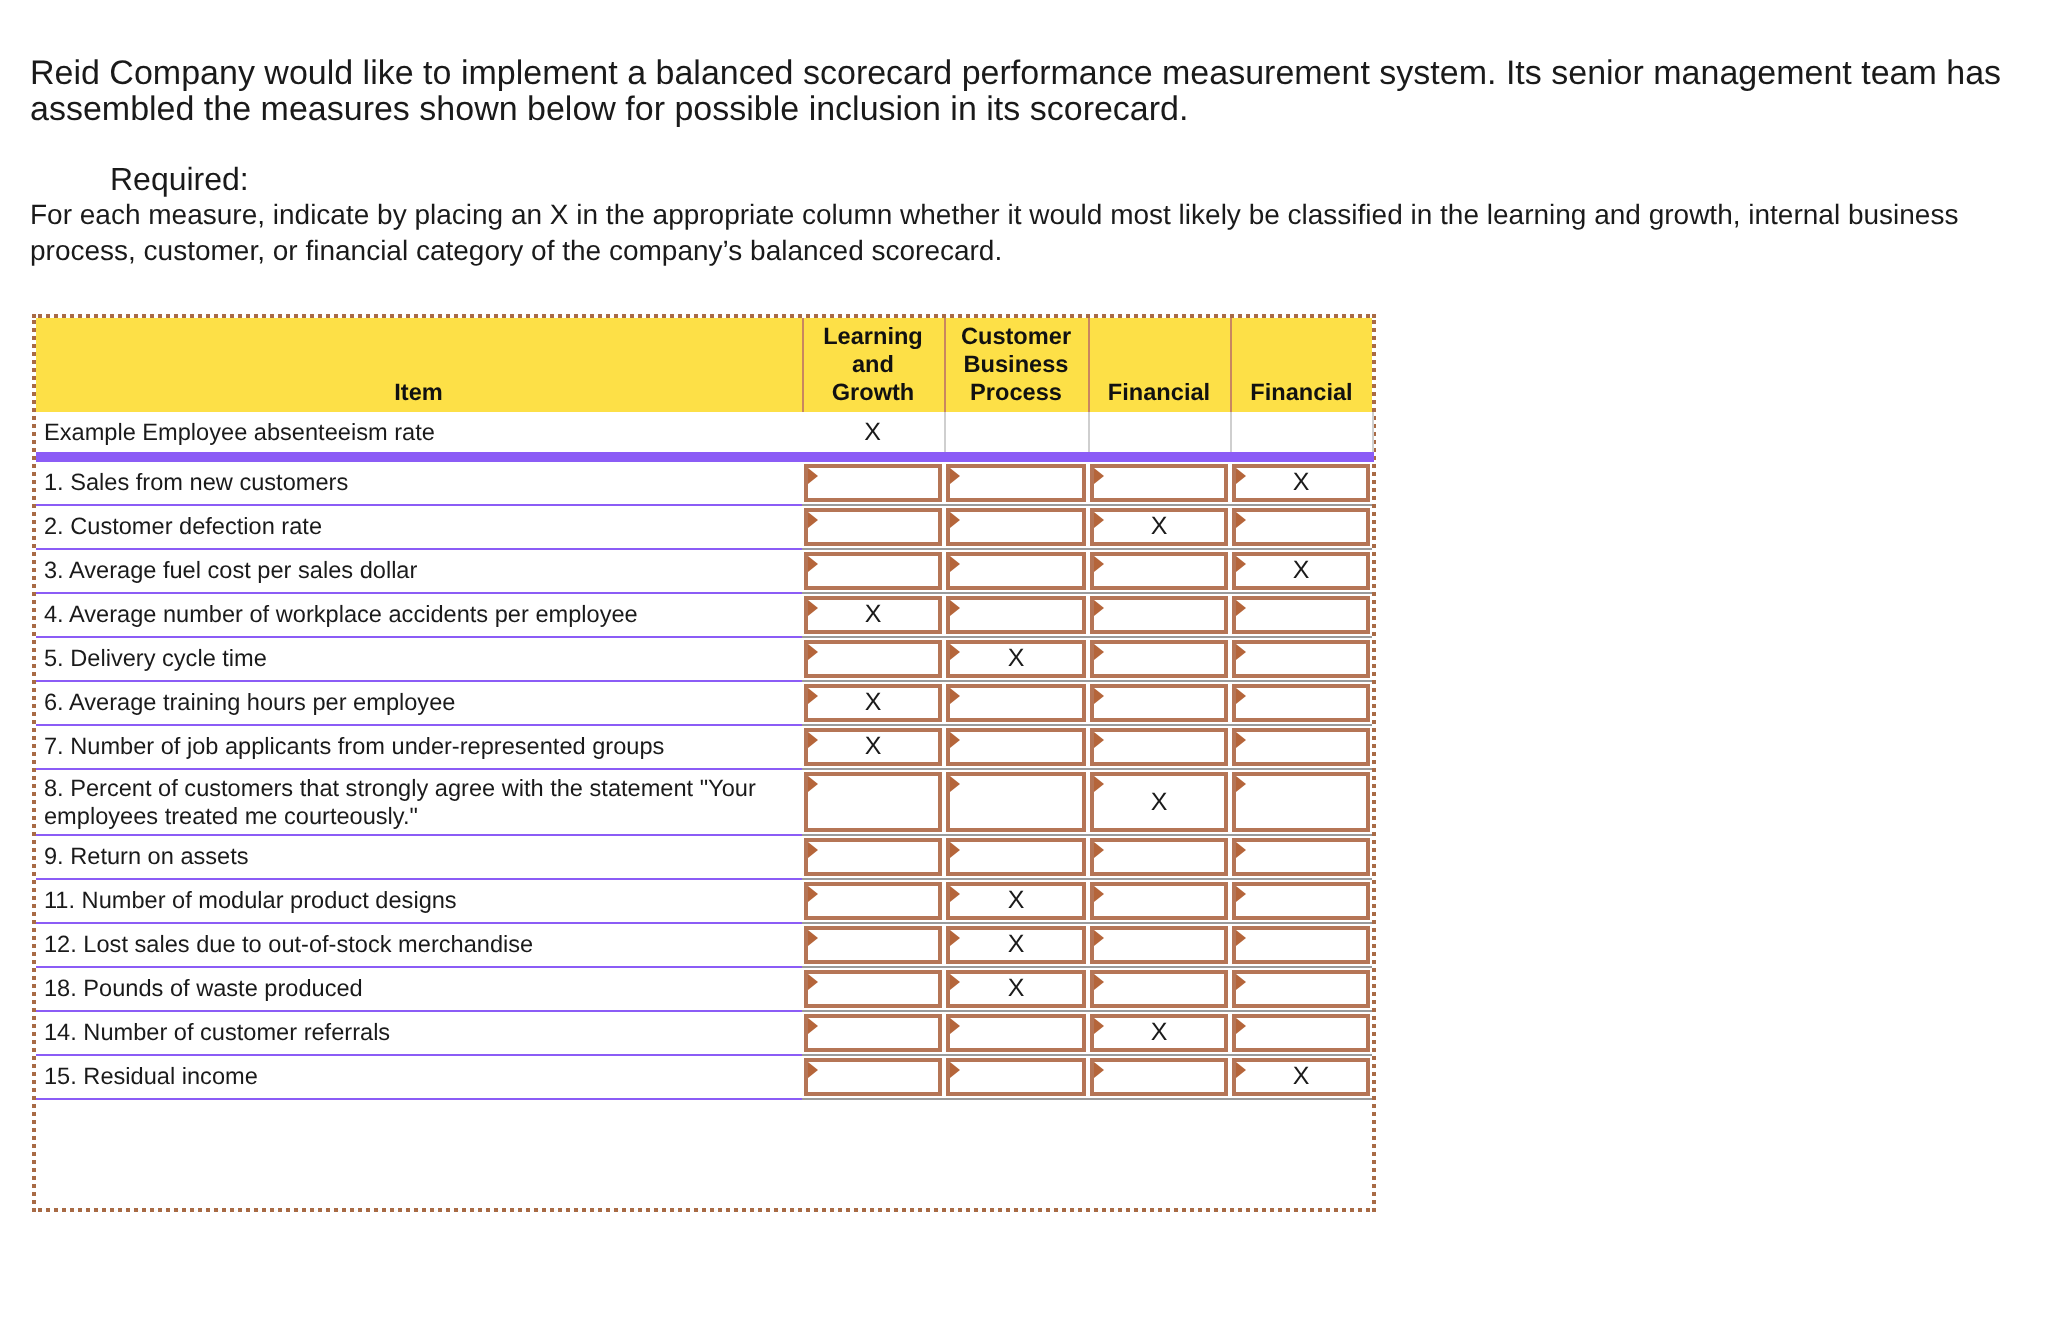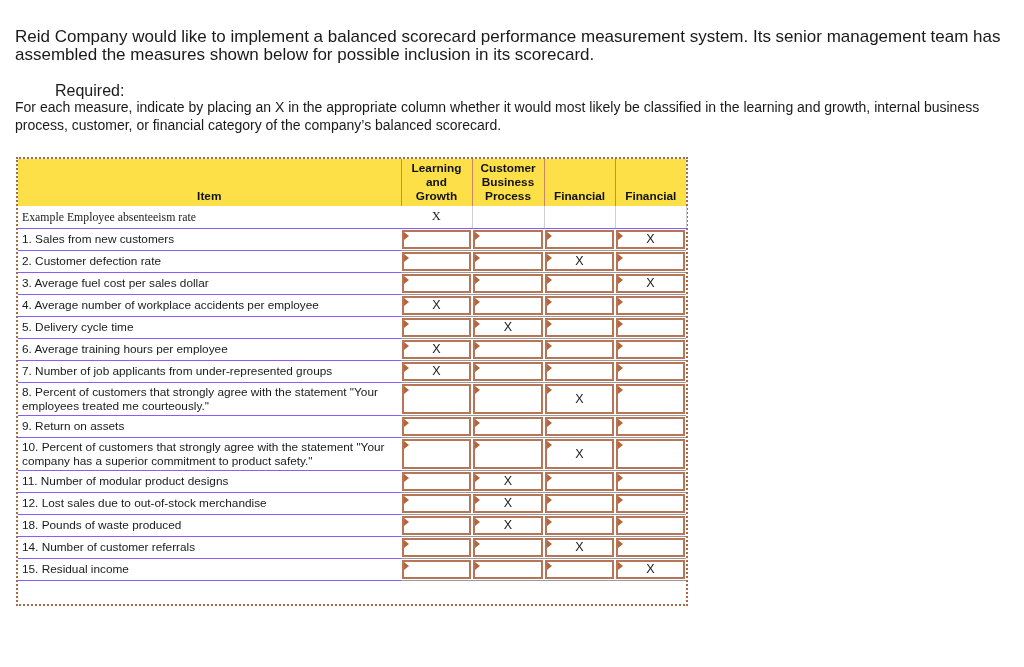--- a/index.html
+++ b/index.html
@@ -34,21 +34,21 @@
     vertical-align: bottom; padding: 2px 2px 3px 2px; text-align: center;
     border-right: 1px solid #c9875f; line-height: 14px; height: 46px;
     box-sizing: border-box;
   }
   th:last-child { border-right: none; }
   td.item {
     padding: 2px 4px; border-bottom: 1px solid #8b5cf6; line-height: 14px;
     height: 22px; box-sizing: border-box; vertical-align: middle;
   }
   tr.tall td.item { height: 32px; }
-  tr.example td { border-bottom: 1px solid #8b5cf6; font-family: Liberation Serif, serif; }
+  tr.example td { border-bottom: 5px solid #8b5cf6; }
   td.cell {
     padding: 1px 1px; border-bottom: 1px solid #9a9a9a; position: relative;
     box-sizing: border-box;
   }
   tr.example td.cell { border-right: 1px solid #cfcfcf; text-align: center; font-size: 12.5px; }
   .box {
     position: relative; box-sizing: border-box; height: 100%;
     min-height: 19px;
     border: 2px solid #b57556;
     display: flex; align-items: center; justify-content: center;
@@ -233,35 +233,20 @@
           <td class="cell">
             <div class="box"></div>
           </td>
           <td class="cell">
             <div class="box"></div>
           </td>
           <td class="cell">
             <div class="box"></div>
           </td>
         </tr>
-        <tr class="tall">
-          <td class="item">10. Percent of customers that strongly agree with the statement "Your company has a superior commitment to product safety."</td>
-          <td class="cell">
-            <div class="box"></div>
-          </td>
-          <td class="cell">
-            <div class="box"></div>
-          </td>
-          <td class="cell">
-            <div class="box">X</div>
-          </td>
-          <td class="cell">
-            <div class="box"></div>
-          </td>
-        </tr>
         <tr>
           <td class="item">11. Number of modular product designs</td>
           <td class="cell">
             <div class="box"></div>
           </td>
           <td class="cell">
             <div class="box">X</div>
           </td>
           <td class="cell">
             <div class="box"></div>

